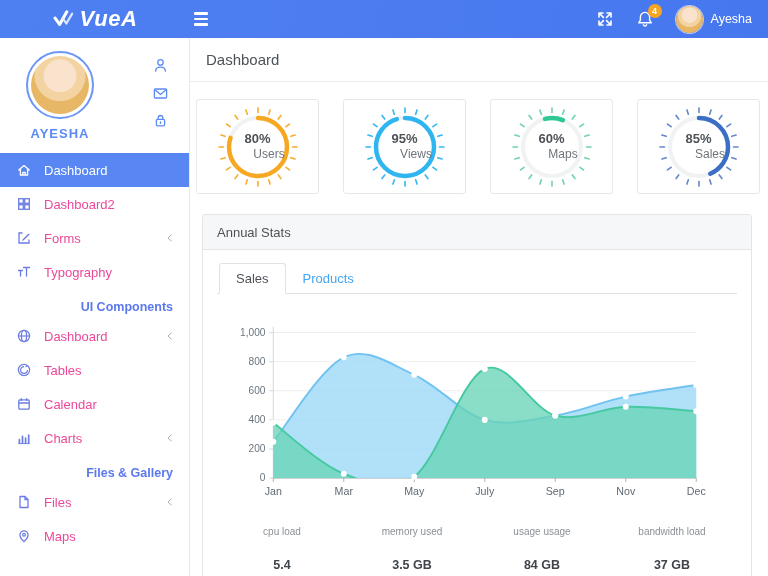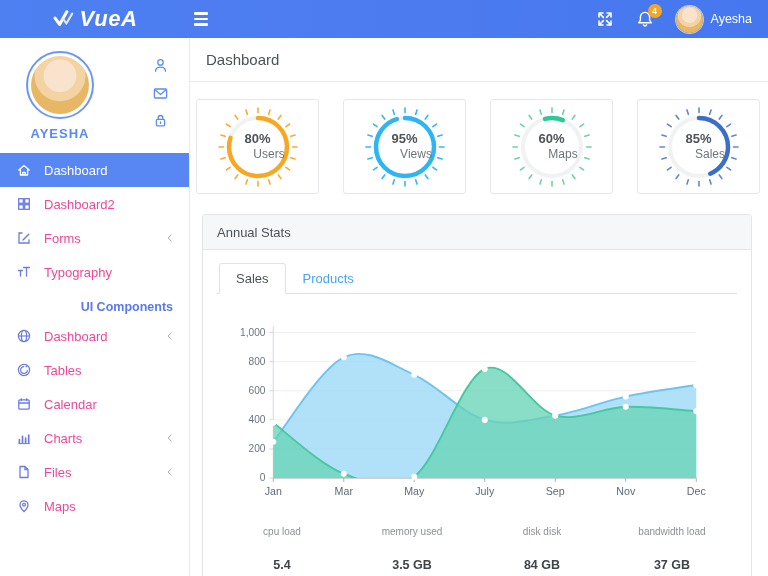--- a/index.html
+++ b/index.html
@@ -228,20 +228,21 @@
               <g stroke="currentColor" stroke-width="1.7" stroke-linecap="round" fill="none">
                 <path d="M3.4 13V9.6M6.5 13V6.4M9.6 13V8.2M12.7 13V5"></path>
               </g>
               <path d="M2.4 13.6h11.2" stroke="currentColor" stroke-width="1" fill="none"></path>
             </svg>
             <span>Charts</span>
             <svg viewBox="0 0 16 16" class="chev">
               <path d="M10 3 5 8l5 5" fill="none" stroke="currentColor" stroke-width="1.4" stroke-linecap="round" stroke-linejoin="round"></path>
             </svg>
           </div>
+          <div class="menu-header">Files &amp; Gallery</div>
           <div class="menu-item">
             <svg viewBox="0 0 16 16" class="mi-icon">
               <path d="M4 2.5h5l3 3V13.5H4z" fill="none" stroke="currentColor" stroke-width="1.3" stroke-linejoin="round"></path>
               <path d="M9 2.5v3h3" fill="none" stroke="currentColor" stroke-width="1.3"></path>
             </svg>
             <span>Files</span>
             <svg viewBox="0 0 16 16" class="chev">
               <path d="M10 3 5 8l5 5" fill="none" stroke="currentColor" stroke-width="1.4" stroke-linecap="round" stroke-linejoin="round"></path>
             </svg>
           </div>
@@ -463,21 +464,21 @@
             <div class="footer-stats" id="footer-stats">
                 <div>
                   <div class="fs-label">cpu load</div>
                   <div class="fs-value">5.4</div>
                 </div>
                 <div>
                   <div class="fs-label">memory used</div>
                   <div class="fs-value">3.5 GB</div>
                 </div>
                 <div>
-                  <div class="fs-label">disk disk</div>
+                  <div class="fs-label">usage usage</div>
                   <div class="fs-value">84 GB</div>
                 </div>
                 <div>
                   <div class="fs-label">bandwidth load</div>
                   <div class="fs-value">37 GB</div>
                 </div>
               </div>
           </div>
         </div>
       </div>

